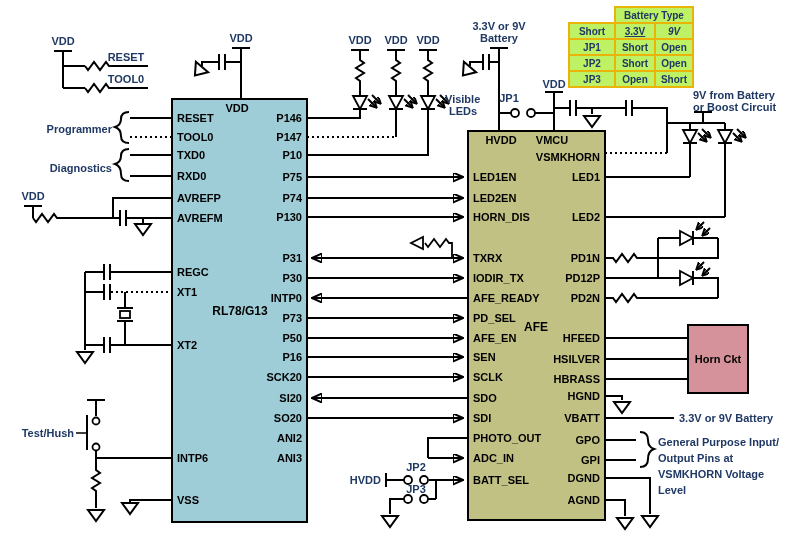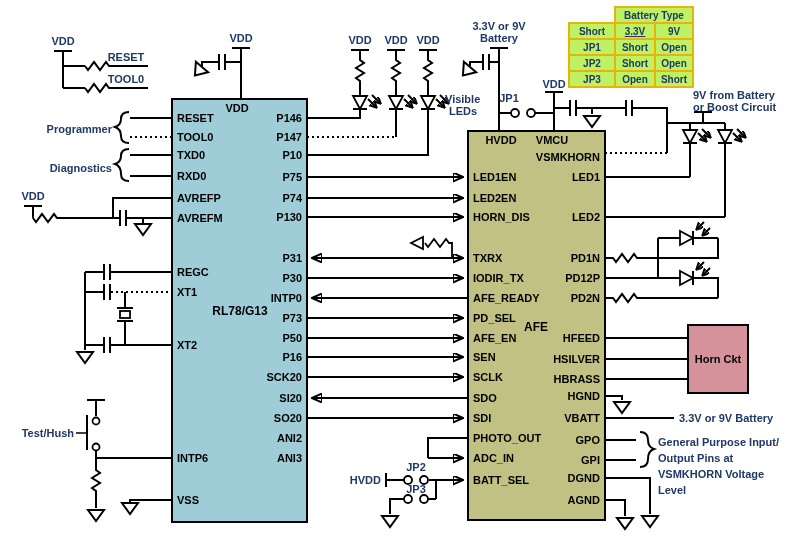--- a/index.html
+++ b/index.html
@@ -9,21 +9,21 @@
   svg .thin{stroke-width:1.5;}
   svg text{font-family:"Liberation Sans",sans-serif;font-size:11px;font-weight:bold;fill:#000;}
   svg text.lbl{fill:#1f3864;}
   svg text.m{text-anchor:middle;}
   svg text.e{text-anchor:end;}
   svg text.chipname{font-size:12px;text-anchor:middle;}
   .dot{stroke-dasharray:2 3;}
   table.bt{position:absolute;left:568px;top:6px;border-collapse:collapse;table-layout:fixed;background:transparent;}
   table.bt td{border:2px solid #eab308;font-size:10px;font-weight:bold;color:#1f3864;text-align:center;height:14px;padding:0 2px;background:#bef264;white-space:nowrap;}
   table.bt td.nob{border:none;background:transparent;}
-  td.c1{width:40px;} td.c2{width:34px;text-decoration:underline;} td.c3{width:32px;}
+  td.c1{width:40px;} td.c2{width:34px;text-decoration:underline;} td.c3{width:32px;font-style:italic;}
 </style>
 </head>
 <body>
 
 <div id="stage">
 <svg width="800" height="539" viewBox="0 0 800 539">
   <defs>
     <marker id="arr" markerWidth="11" markerHeight="10" refX="9" refY="4.5" orient="auto" markerUnits="userSpaceOnUse">
           <path d="M0,0 L10,4.5 L0,9 z" fill="#000" stroke="none"></path>
         </marker>

